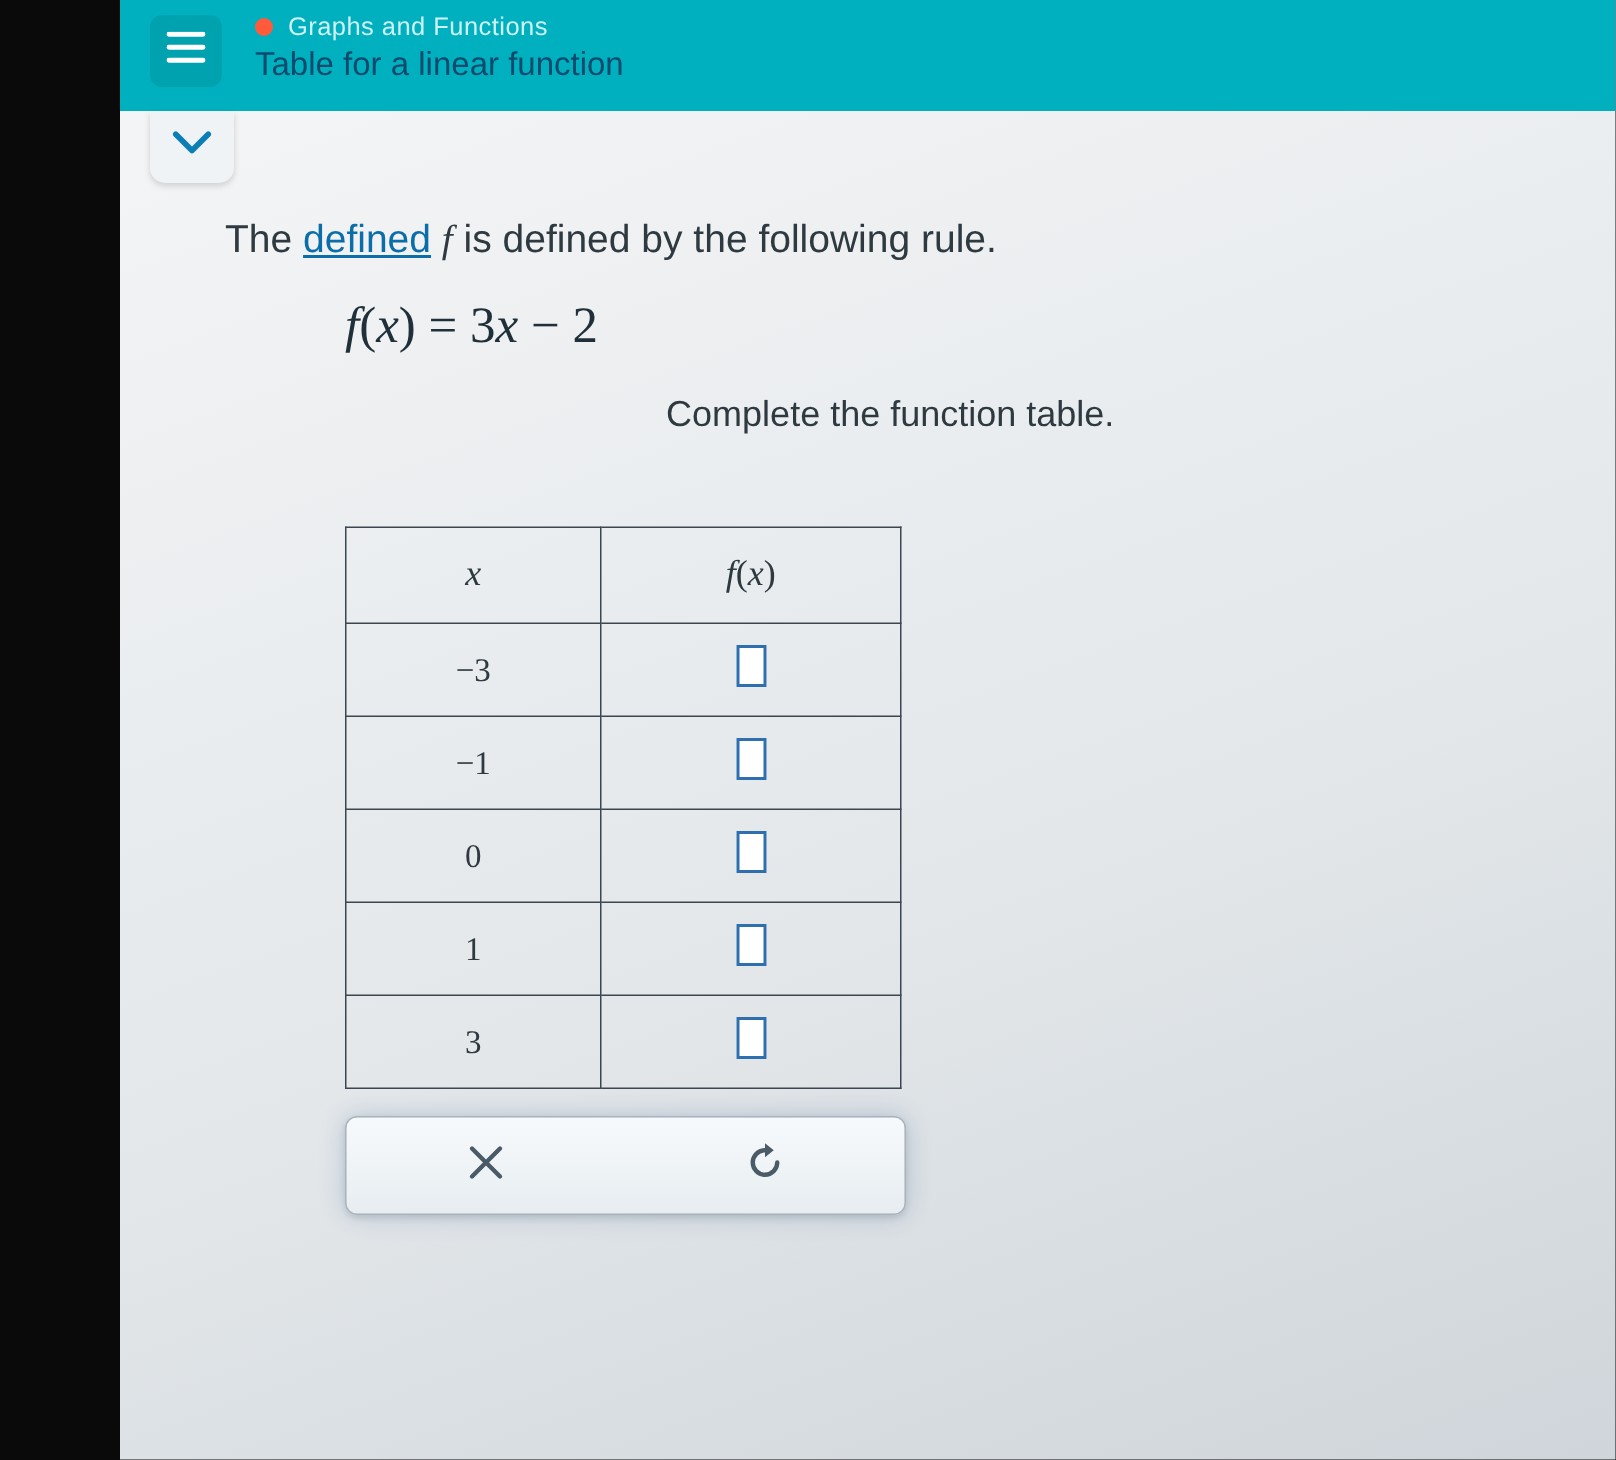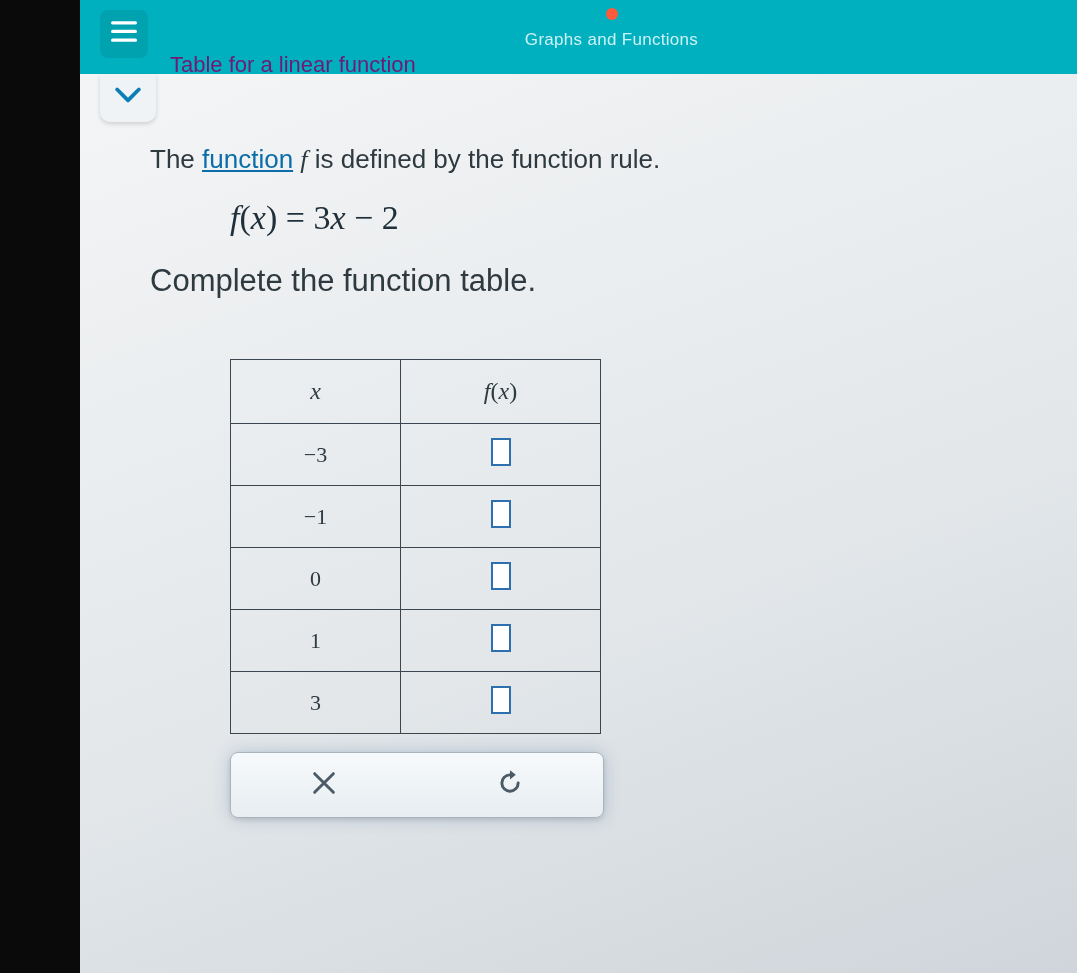--- a/index.html
+++ b/index.html
@@ -2,31 +2,31 @@
 <html><head>
 <meta charset="utf-8">
 <style>
   * { box-sizing: border-box; margin: 0; padding: 0; }
   html, body { width: 1077px; height: 973px; overflow: hidden; font-family: Arial, Helvetica, sans-serif; }
   body { background: #0a0a0a; }
   .app { position: absolute; left: 80px; top: 0; right: 0; bottom: 0; background: linear-gradient(160deg, #f5f6f7 0%, #e3e7ea 60%, #cfd5da 100%); }
   .header { background: #00b0bf; color: #fff; padding: 8px 24px 14px 90px; position: relative; height: 74px; }
   .menu-btn { position: absolute; left: 20px; top: 10px; width: 48px; height: 48px; background: #00a2b0; border-radius: 8px; display: flex; align-items: center; justify-content: center; cursor: pointer; }
   .menu-btn svg { width: 26px; height: 22px; }
-  .category-row { display: flex; align-items: center; gap: 10px; font-size: 17px; color: #cdf2f5; letter-spacing: 0.3px; flex-direction: column; }
+  .category-row { display: flex; align-items: center; gap: 10px; font-size: 17px; color: #cdf2f5; letter-spacing: 0.3px; }
   .dot { width: 12px; height: 12px; border-radius: 50%; background: #ff5a3c; flex: none; }
-  .topic-title { font-size: 22px; color: #701a75; margin-top: 2px; }
+  .topic-title { font-size: 22px; color: #0c4a6e; margin-top: 2px; }
   .tab-handle { position: absolute; left: 20px; top: 74px; width: 56px; height: 48px; background: #eff3f6; border-radius: 0 0 10px 10px; display: flex; align-items: center; justify-content: center; box-shadow: 0 2px 4px rgba(0,0,0,.15); cursor: pointer; }
   .tab-handle svg { width: 26px; height: 18px; }
   .content { padding: 70px 40px 40px 70px; color: #2e3a40; }
   .prompt-line { font-size: 26px; margin-bottom: 24px; }
   .term-link { color: #0b6ea8; text-decoration: underline; cursor: pointer; }
   .fn-def { font-family: 'Times New Roman', Times, serif; font-size: 34px; font-style: italic; margin: 0 0 26px 80px; color: #20303a; }
   .fn-def .paren, .fn-def .op, .fn-def .num { font-style: normal; }
-  .instruction { font-size: 31px; margin-bottom: 60px; }
+  .instruction { font-size: 24px; margin-bottom: 60px; text-align: center; }
   .table-wrap { margin-left: 80px; }
   table.func { border-collapse: collapse; }
   table.func th, table.func td { border: 1px solid #3b4650; text-align: center; vertical-align: middle; font-family: 'Times New Roman', Times, serif; }
   table.func th { font-weight: normal; font-size: 24px; font-style: italic; height: 64px; }
   table.func th.col-x { width: 170px; }
   table.func th.col-fx { width: 200px; }
   table.func td { height: 62px; font-size: 22px; }
   .input-box { display: inline-block; width: 20px; height: 28px; border: 2px solid #2e6fb0; background: #fff; cursor: text; }
   .toolbar { margin-top: 18px; width: 374px; height: 66px; border: 1px solid #a9b4bd; border-radius: 8px; background: linear-gradient(#f7fafc,#e7edf1); box-shadow: 0 2px 4px rgba(0,0,0,.1), 0 0 18px rgba(0,60,120,.2); display: flex; align-items: center; justify-content: space-around; }
   .tool-btn { width: 44px; height: 44px; display: flex; align-items: center; justify-content: center; cursor: pointer; color: #4a5a66; }
@@ -60,21 +60,21 @@
     <span>
       <svg viewBox="0 0 24 16">
           <path d="M2 2 L12 12 L22 2" stroke="#0b7fb5" stroke-width="3.5" fill="none" stroke-linecap="round" stroke-linejoin="round"></path>
         </svg>
     </span>
   </div>
 
   <div class="content">
 
     <p class="prompt-line">
-      <span>The </span><span class="term-link">function</span><span> </span><span style="font-family:'Times New Roman',serif;font-style:italic;">f</span><span> is defined by the function rule.</span>
+      <span>The </span><span class="term-link">defined</span><span> </span><span style="font-family:'Times New Roman',serif;font-style:italic;">f</span><span> is defined by the following rule.</span>
     </p>
 
     <p class="fn-def">
       <span>f</span><span class="paren">(</span><span>x</span><span class="paren">)</span><span class="op"> = </span><span class="num">3</span><span>x</span><span class="op"> − </span><span class="num">2</span>
     </p>
 
     <p class="instruction">Complete the function table.</p>
 
     <div class="table-wrap">
       <table class="func">

